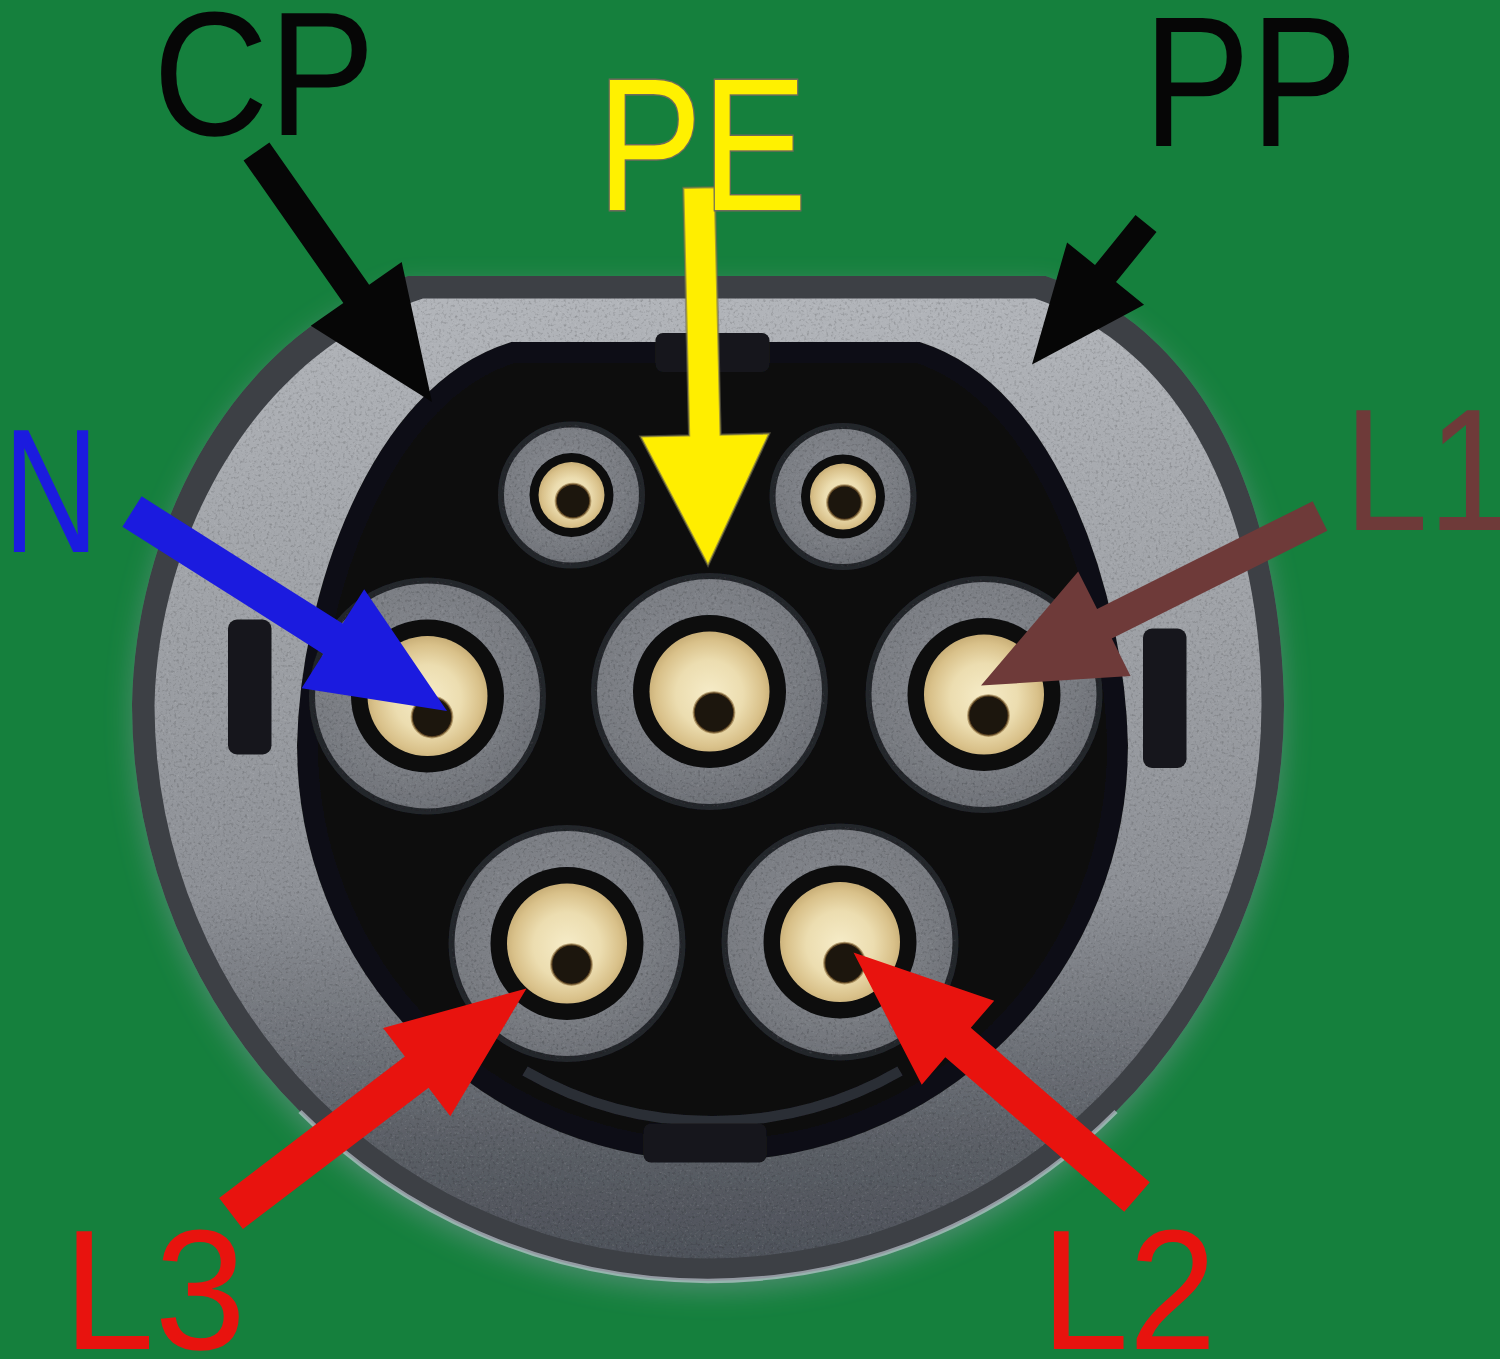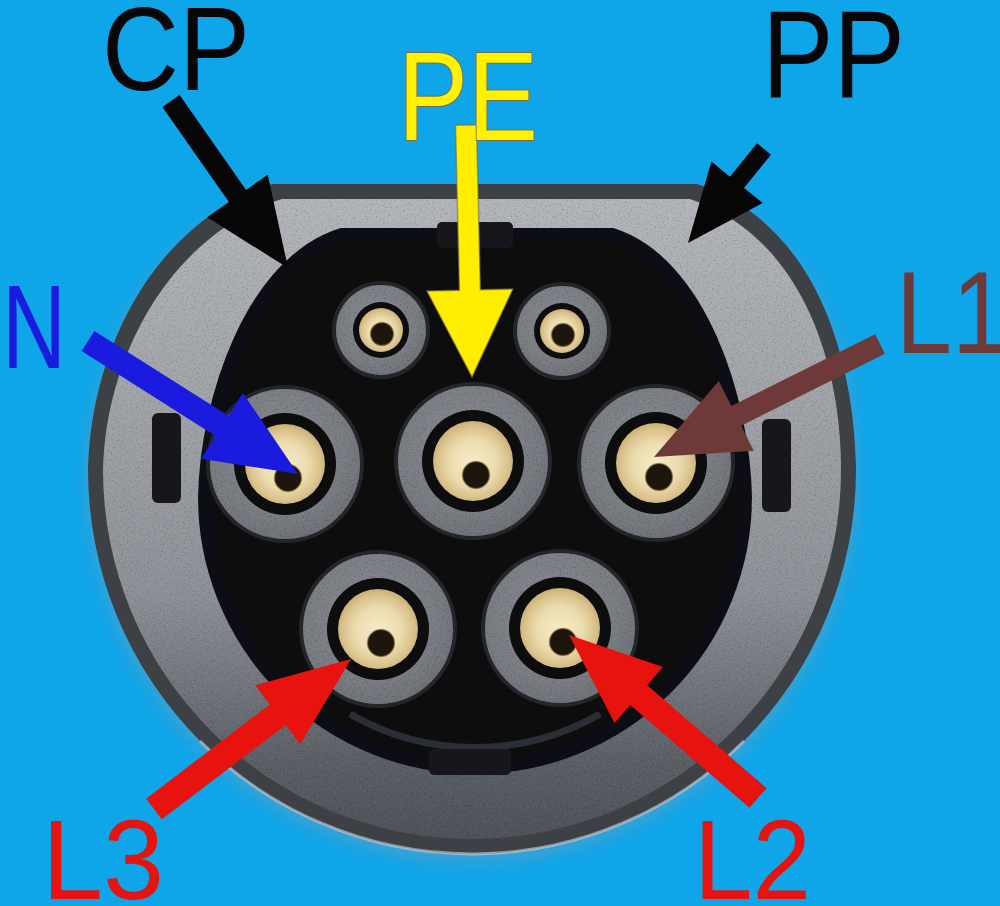--- a/index.html
+++ b/index.html
@@ -1,18 +1,18 @@
 <!DOCTYPE html>
 <html><head>
 <meta charset="utf-8">
 <style>
   html,body{margin:0;padding:0;background:#ffffff;}
   #stage{
     position:relative;width:1000px;height:906px;overflow:hidden;
-    background:#0ea5e9;font-family:"Liberation Sans", sans-serif;text-align:right;
+    background:#15803d;font-family:"Liberation Sans", sans-serif;text-align:right;
   }
   svg{display:block;}
   text{font-family:"Liberation Sans", sans-serif;}
 </style>
 </head>
 <body>
 
 <div id="stage">
   <svg id="scene" width="1000" height="906" viewBox="0 0 1000 906">
     <defs>

